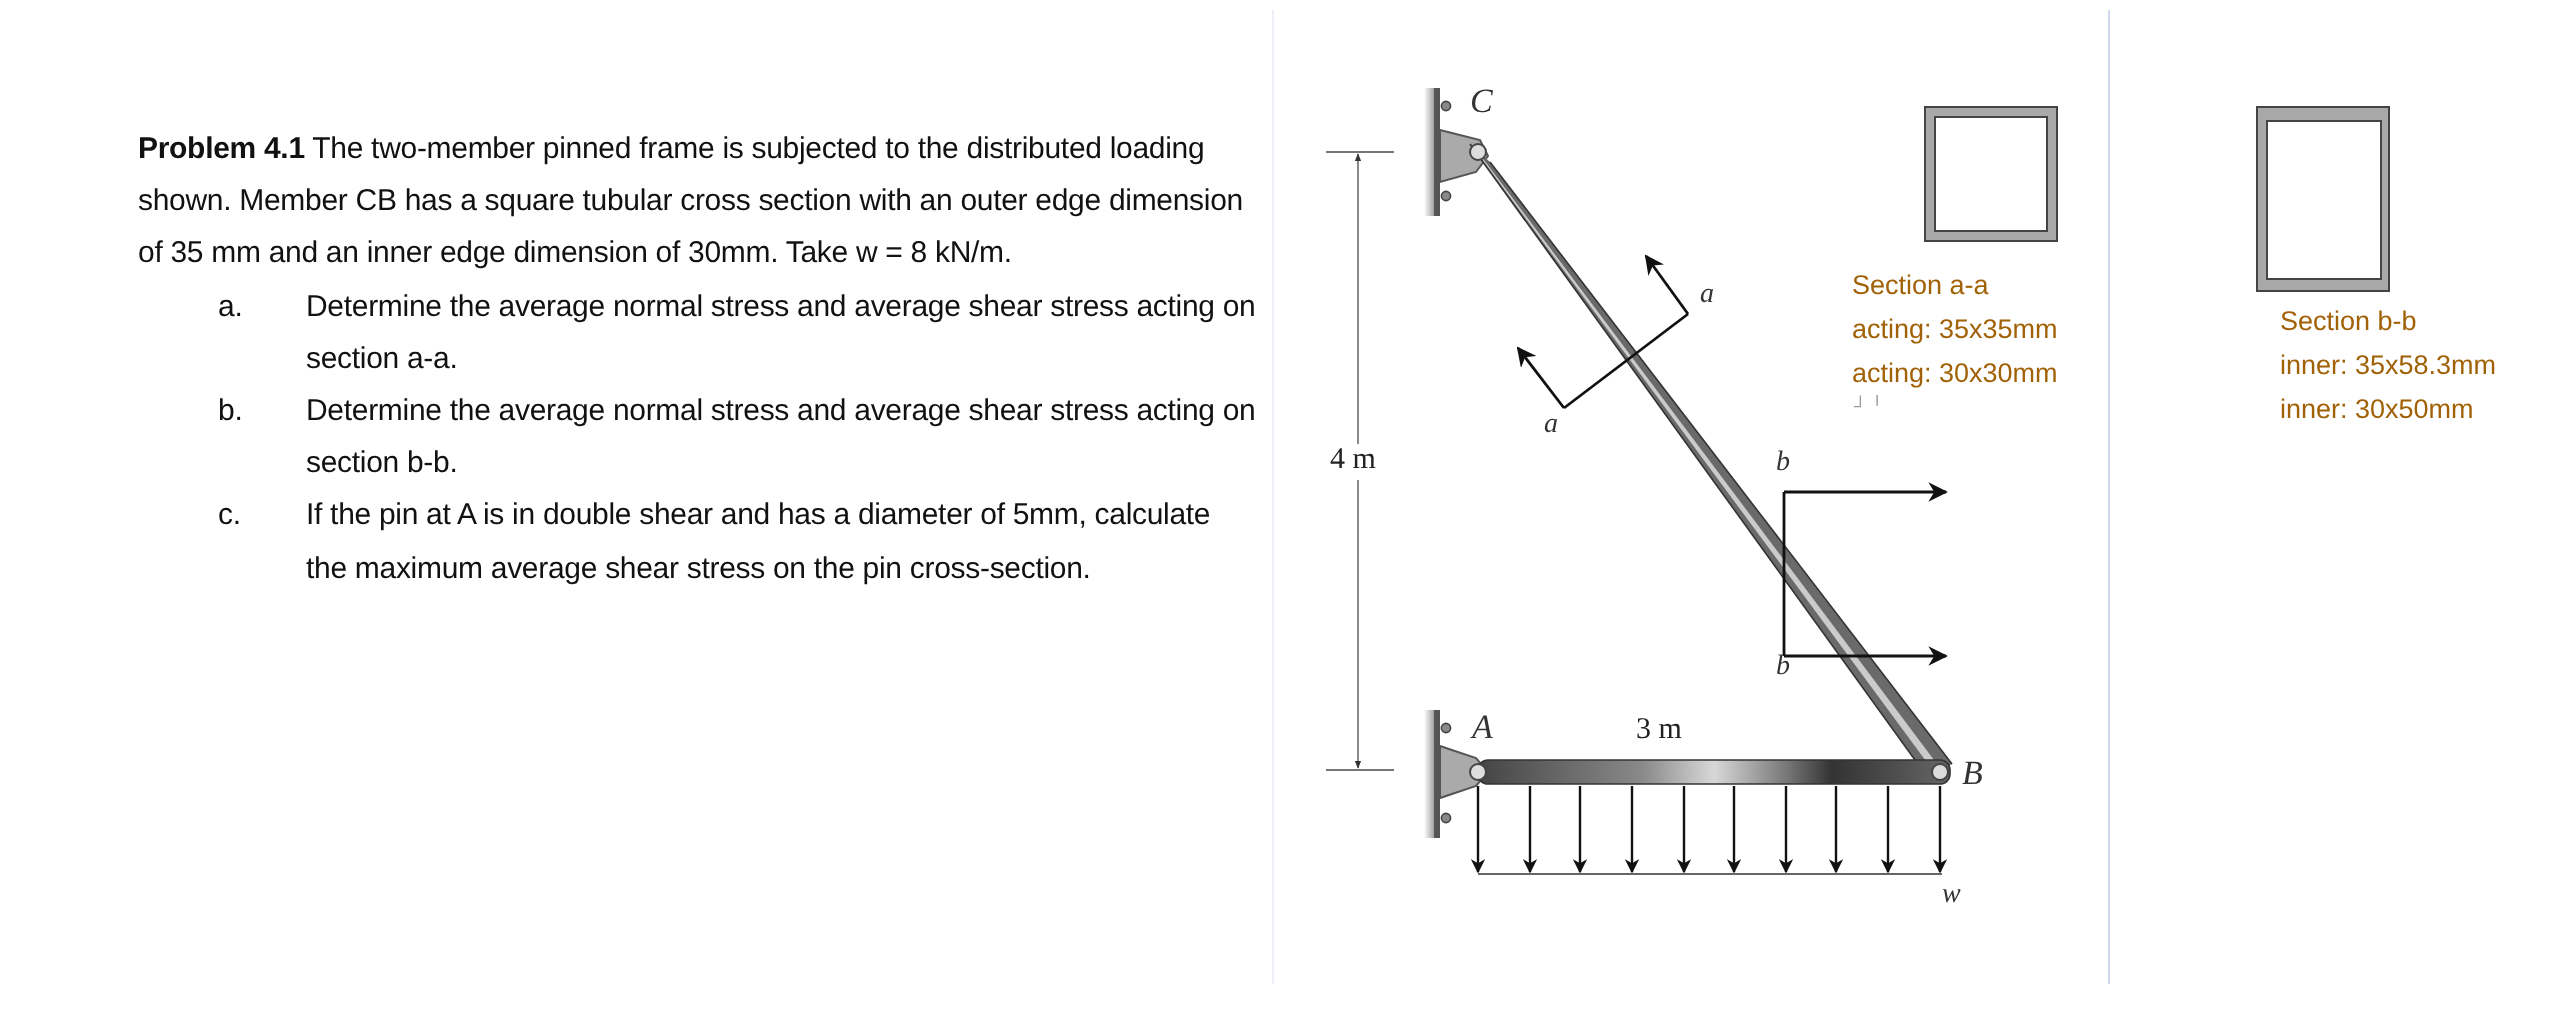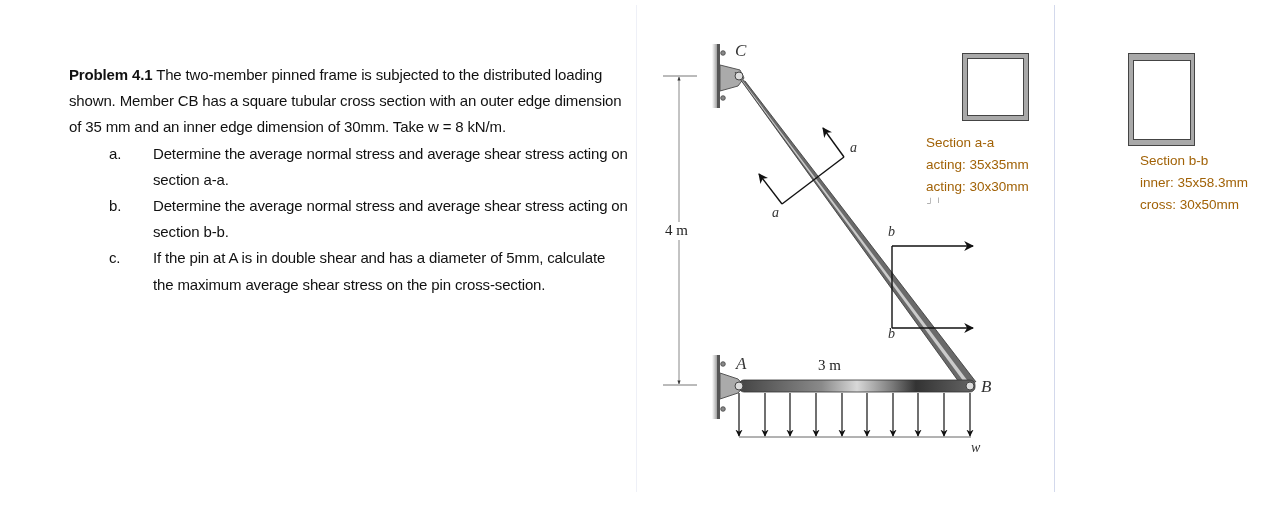--- a/index.html
+++ b/index.html
@@ -164,14 +164,14 @@
   <div>acting:  30x30mm</div>
 </div>
 <div class="tiny-mark" style="left:927px; top:198px;">┘ ╵</div>
 
 <div class="section-box" style="left:1128px; top:53px; width:67px; height:93px;">
   <div class="inner" style="left:4px; top:6px; width:58px; height:80px;"></div>
 </div>
 <div class="section-text" style="left:1140px; top:150px;">
   <div>Section b-b</div>
   <div>inner:  35x58.3mm</div>
-  <div>cross:  30x50mm</div>
+  <div>inner:  30x50mm</div>
 </div>
 
 </body></html>

